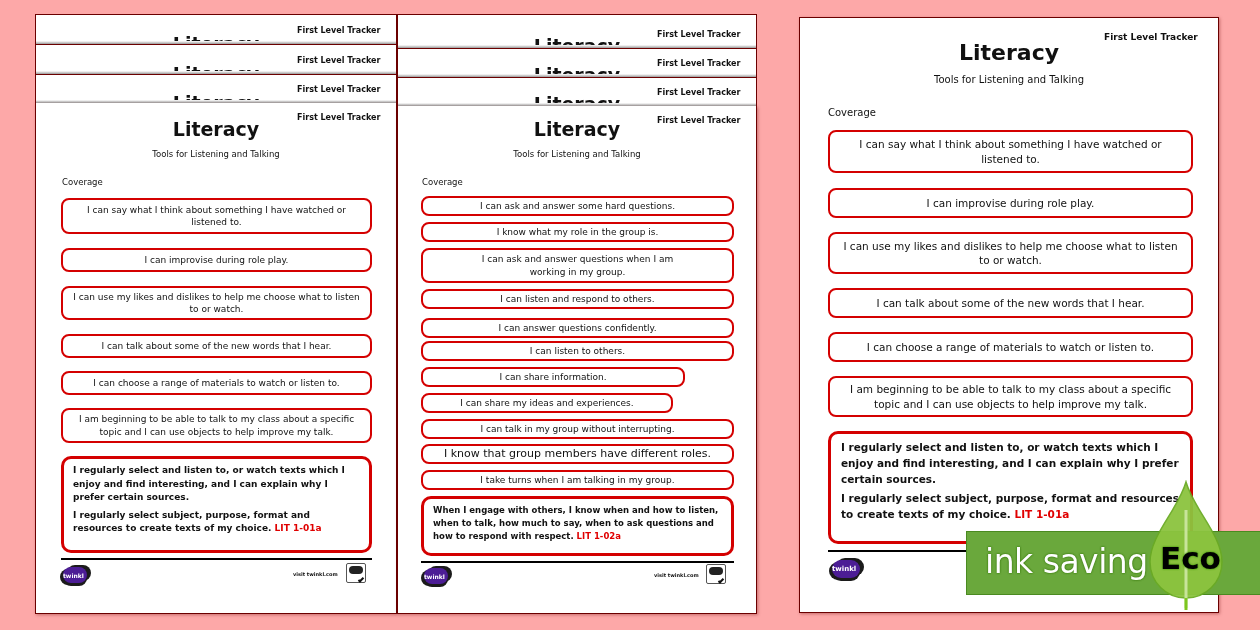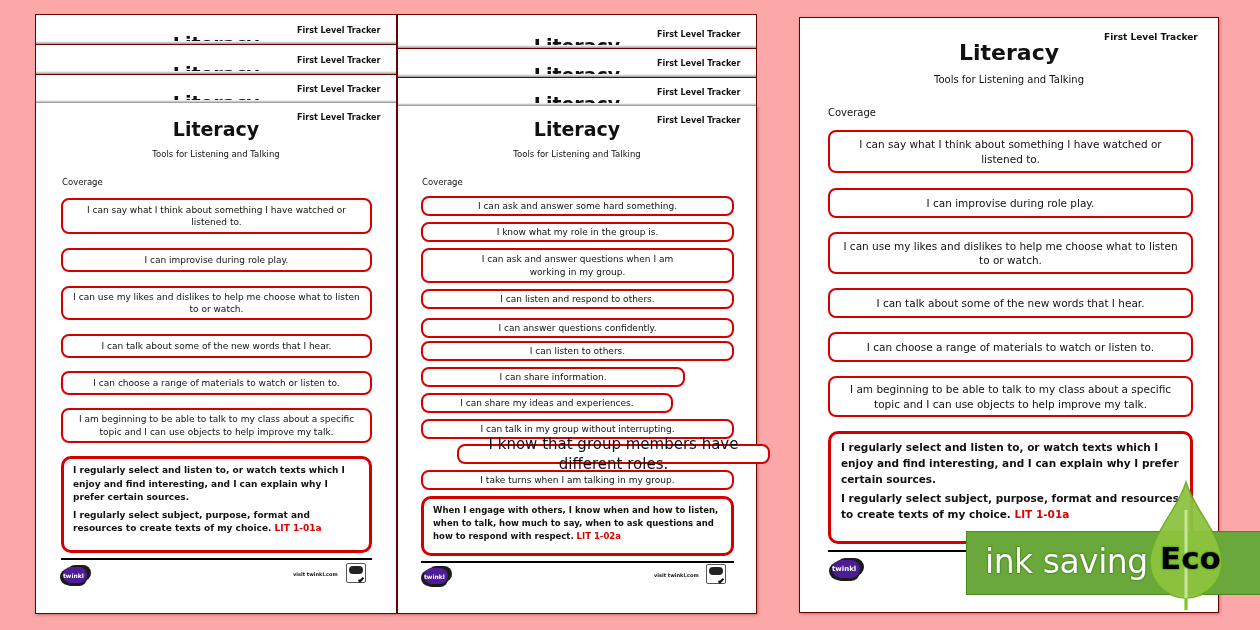--- a/index.html
+++ b/index.html
@@ -186,21 +186,21 @@
   </div>
 </div>
 
 <div class="sheet" style="left:397px; top:106px; width:360px; height:508px; border-top:none;">
   <span class="tracker-label" style="left:259px; top:10px;">First Level Tracker</span>
   <span class="doc-title" style="top:12px; font-size:19px;">Literacy</span>
   <span class="doc-subtitle" style="top:43px; font-size:8.5px;">Tools for Listening and Talking</span>
   <span class="coverage-label" style="left:24px; top:71px; font-size:8.5px;">Coverage</span>
 
   <div class="pill" style="left:23px; top:90px; width:313px; height:20px; font-size:9px;">
-      <span>I can ask and answer some hard something.</span>
+      <span>I can ask and answer some hard questions.</span>
     </div>
   <div class="pill" style="left:23px; top:116px; width:313px; height:20px; font-size:9px;text-align:right;">
       <span>I know what my role in the group is.</span>
     </div>
   <div class="pill" style="left:23px; top:142px; width:313px; height:35px; font-size:9px; padding:0 52px;">
       <span>I can ask and answer questions when I am working in my group.</span>
     </div>
   <div class="pill" style="left:23px; top:183px; width:313px; height:20px; font-size:9px;">
       <span>I can listen and respond to others.</span>
     </div>
@@ -212,21 +212,21 @@
     </div>
   <div class="pill" style="left:23px; top:261px; width:264px; height:20px; font-size:9px;">
       <span>I can share information.</span>
     </div>
   <div class="pill" style="left:23px; top:287px; width:252px; height:20px; font-size:9px;">
       <span>I can share my ideas and experiences.</span>
     </div>
   <div class="pill" style="left:23px; top:313px; width:313px; height:20px; font-size:9px;">
       <span>I can talk in my group without interrupting.</span>
     </div>
-  <div class="pill" style="left:23px; top:338px; width:313px; height:20px; font-size:15px;margin-left:36px;">
+  <div class="pill" style="left:23px; top:338px; width:313px; height:20px; font-size:11px;">
       <span>I know that group members have different roles.</span>
     </div>
   <div class="pill" style="left:23px; top:364px; width:313px; height:20px; font-size:9px;">
       <span>I take turns when I am talking in my group.</span>
     </div>
 
   <div class="outcome-box" style="left:23px; top:390px; width:313px; height:60px; font-size:8.5px; padding:5px 9px;">
     <p><span>When I engage with others, I know when and how to listen, when to talk, how much to say, when to ask questions and how to respond with respect.</span> <span class="code">LIT 1-02a</span></p>
   </div>
 

